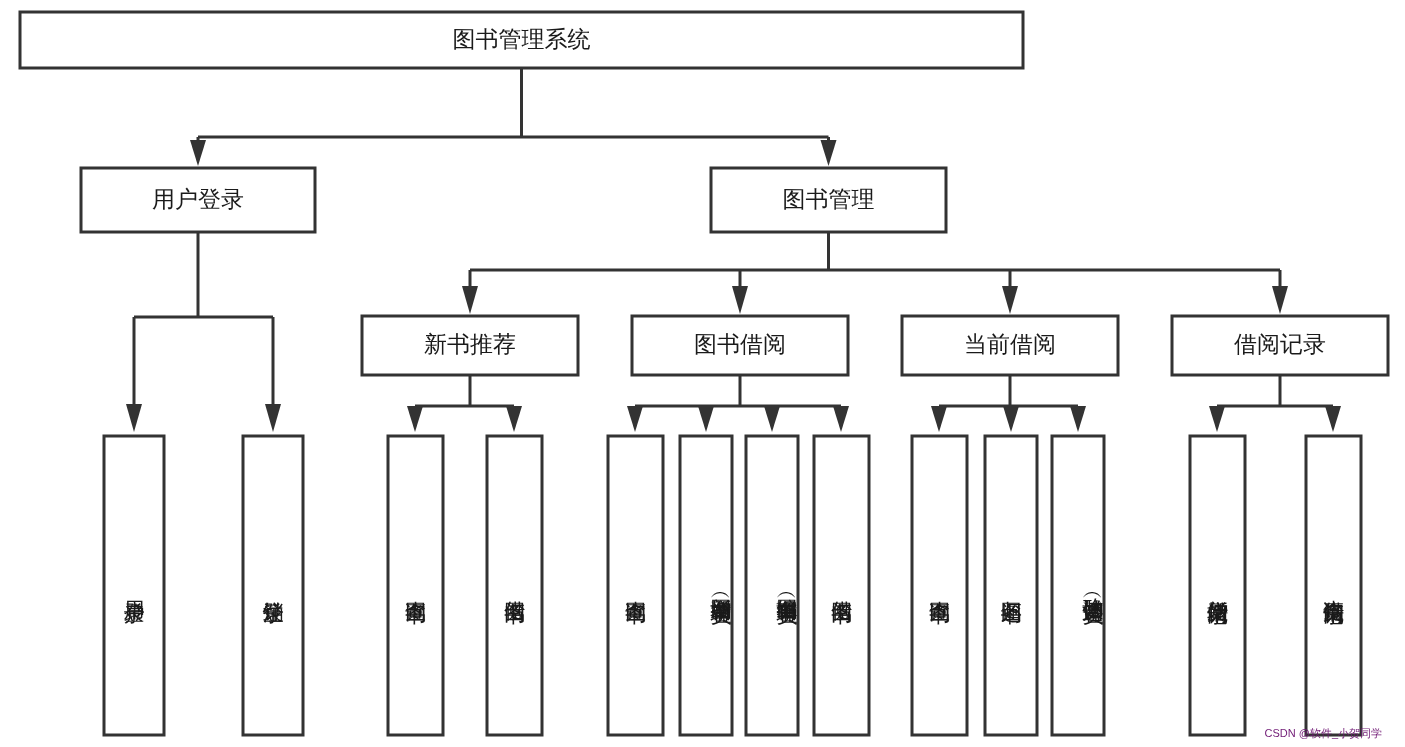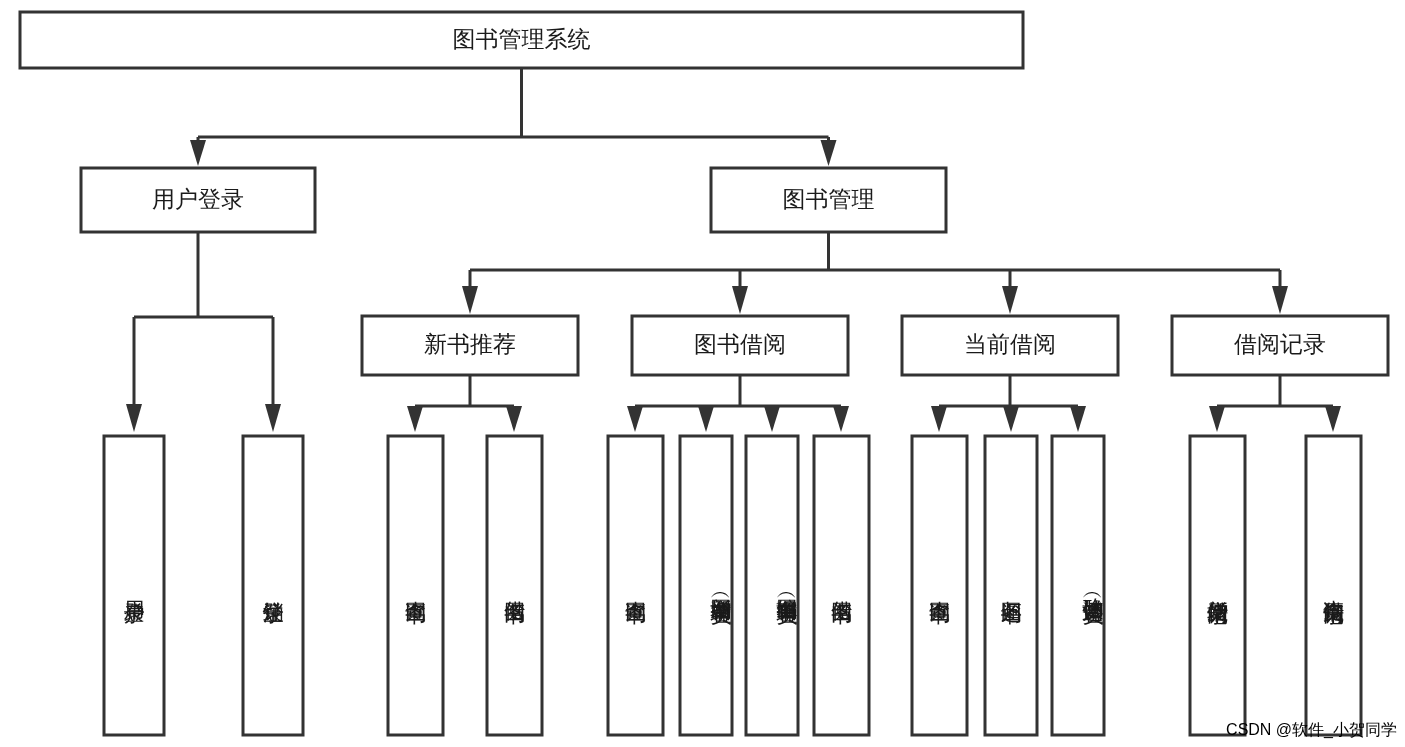--- a/index.html
+++ b/index.html
@@ -60,25 +60,25 @@
     text-orientation: upright;
     white-space: nowrap;
     letter-spacing: 1px;
     display: flex;
     align-items: center;
     justify-content: center;
     pointer-events: none;
   }
   .watermark {
     position: absolute;
-    right: 8px;
+    right: 23px;
     bottom: 6px;
     font-family: "Liberation Sans", "DejaVu Sans", sans-serif;
-    font-size: 16px;
-    color: #000000;
+    font-size: 11px;
+    color: #701a75;
     white-space: nowrap;
   }
 </style>
 </head>
 <body>
 
 <div id="diagram-root">
 
   <svg class="diagram-canvas" viewBox="0 0 1405 747">
     <defs>

